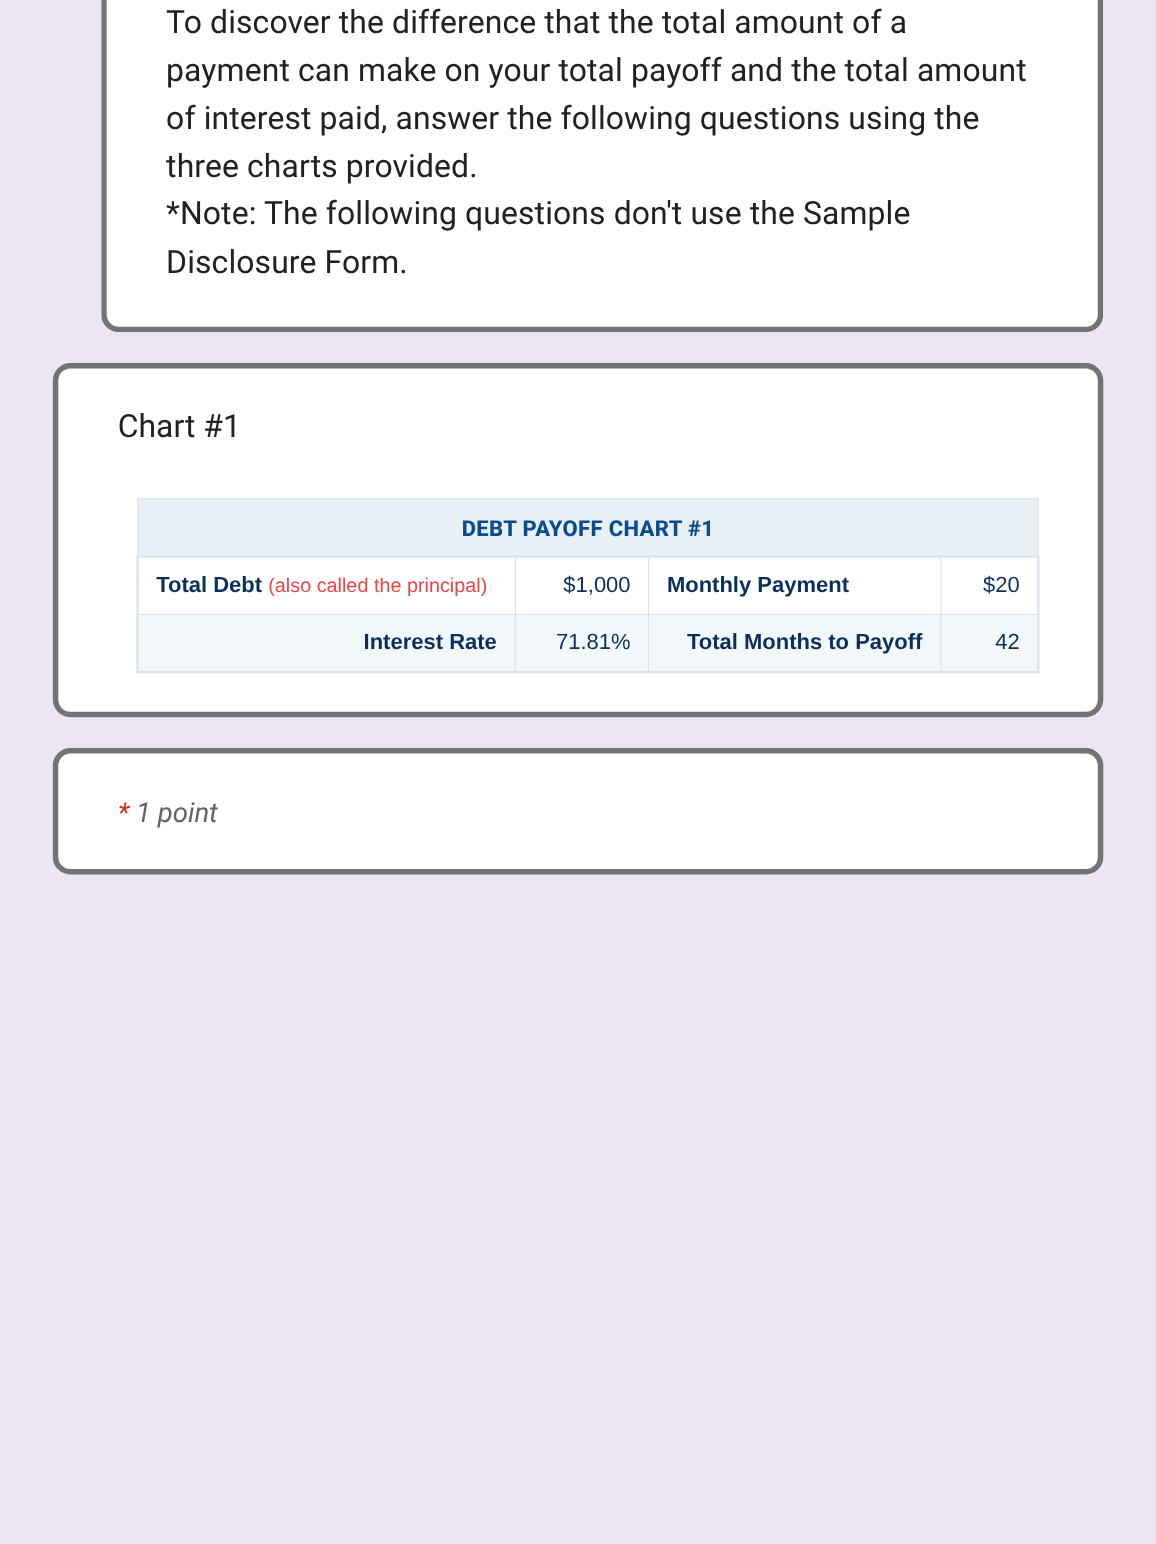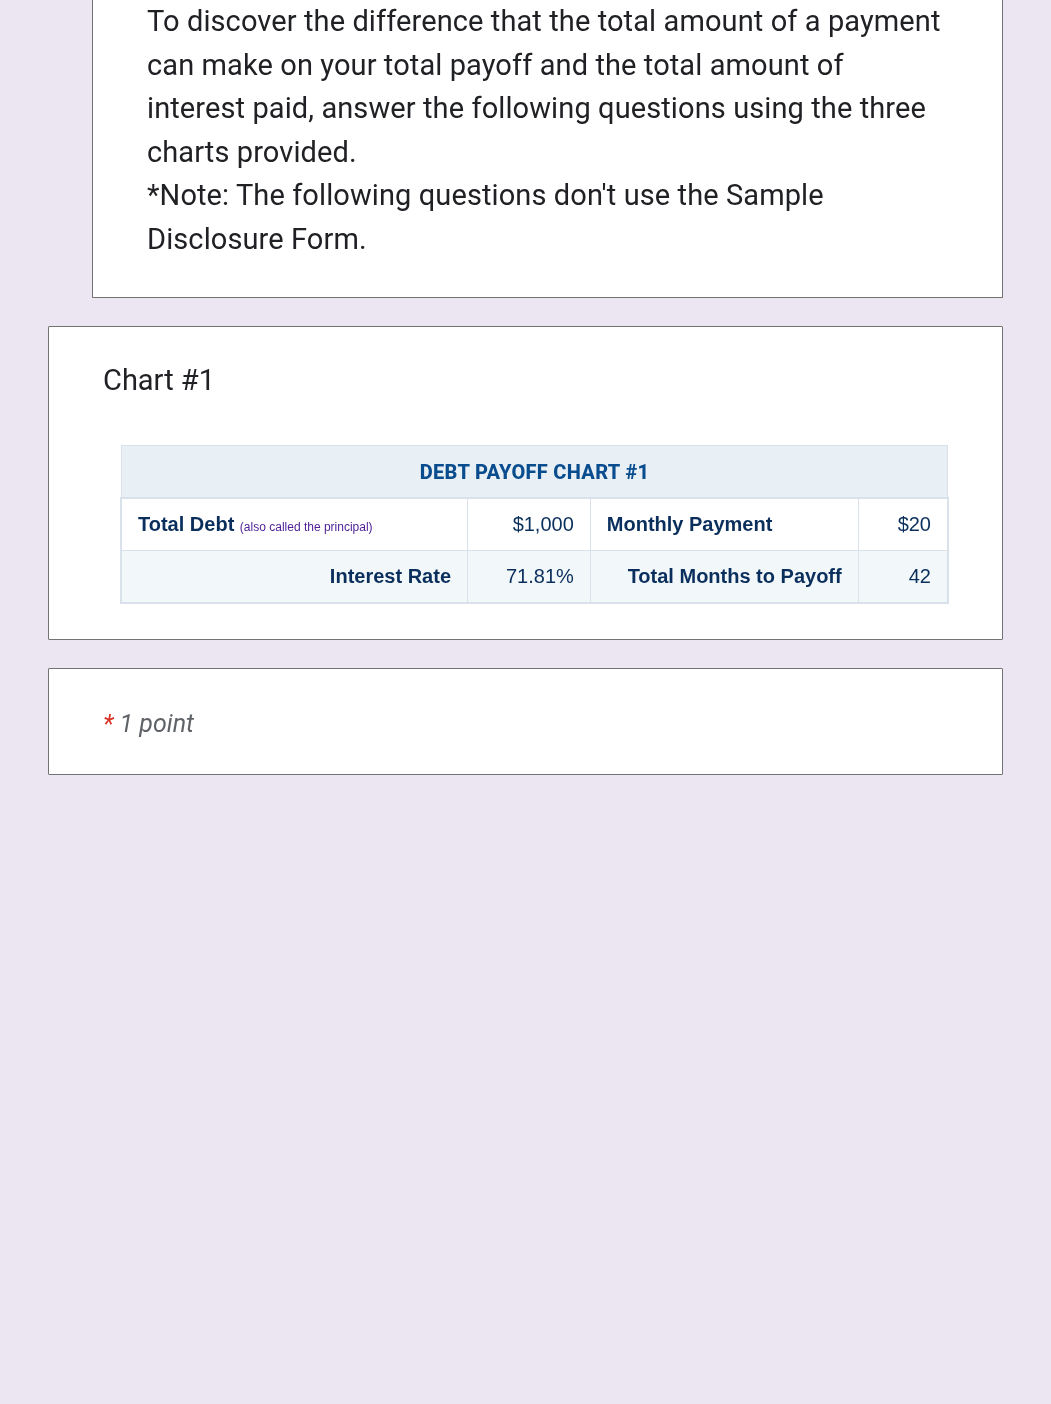--- a/index.html
+++ b/index.html
@@ -5,22 +5,22 @@
   * { box-sizing: border-box; margin: 0; padding: 0; }
   body {
     background: #ece6f3;
     font-family: Roboto, Arial, sans-serif;
     color: #202124;
     width: 1051px;
     padding: 0 48px 40px 48px;
   }
   .card {
     background: #fff;
-    border: 1px solid #737373;
-    border-radius: 1px;
+    border: 5px solid #737373;
+    border-radius: 16px;
     margin-bottom: 28px;
     padding: 36px 54px;
   }
   .intro-card { padding-top: 0; border-top: none; border-top-left-radius: 0; border-top-right-radius: 0; margin-left: 44px; }
   .intro-text { font-size: 29px; line-height: 1.5; letter-spacing: 0.1px; }
   .chart-title { font-size: 29px; margin-bottom: 48px; }
 
   
   .payoff-wrap { padding-left: 18px; }
   .payoff-table {
@@ -41,21 +41,21 @@
     letter-spacing: 0.3px;
     border: 1px solid #d9e2ea;
     border-bottom: none;
   }
   .payoff-table td {
     border: 1px solid #d9e2ea;
     padding: 14px 16px;
     vertical-align: middle;
   }
   .label-cell { font-weight: 700; width: 310px; }
-  .label-cell .sub { font-weight: 400; color: #4c1d95; font-size: 12px; }
+  .label-cell .sub { font-weight: 400; color: #ef4444; font-size: 18px; }
   .val-cell { text-align: right; width: 110px; font-weight: 400; }
   .label2-cell { font-weight: 700; width: 240px; }
   .val2-cell { text-align: right; width: 80px; }
   .row-alt td { background: #f2f7fa; text-align: right; }
 
   
   .q-row { display: flex; gap: 20px; align-items: flex-start; }
   .q-text { font-size: 29px; line-height: 1.55; flex: 1; }
   .q-meta { white-space: nowrap; font-size: 25px; color: #5f6368; padding-top: 4px; font-style: italic; }
   .req-star { color: #d93025; }

